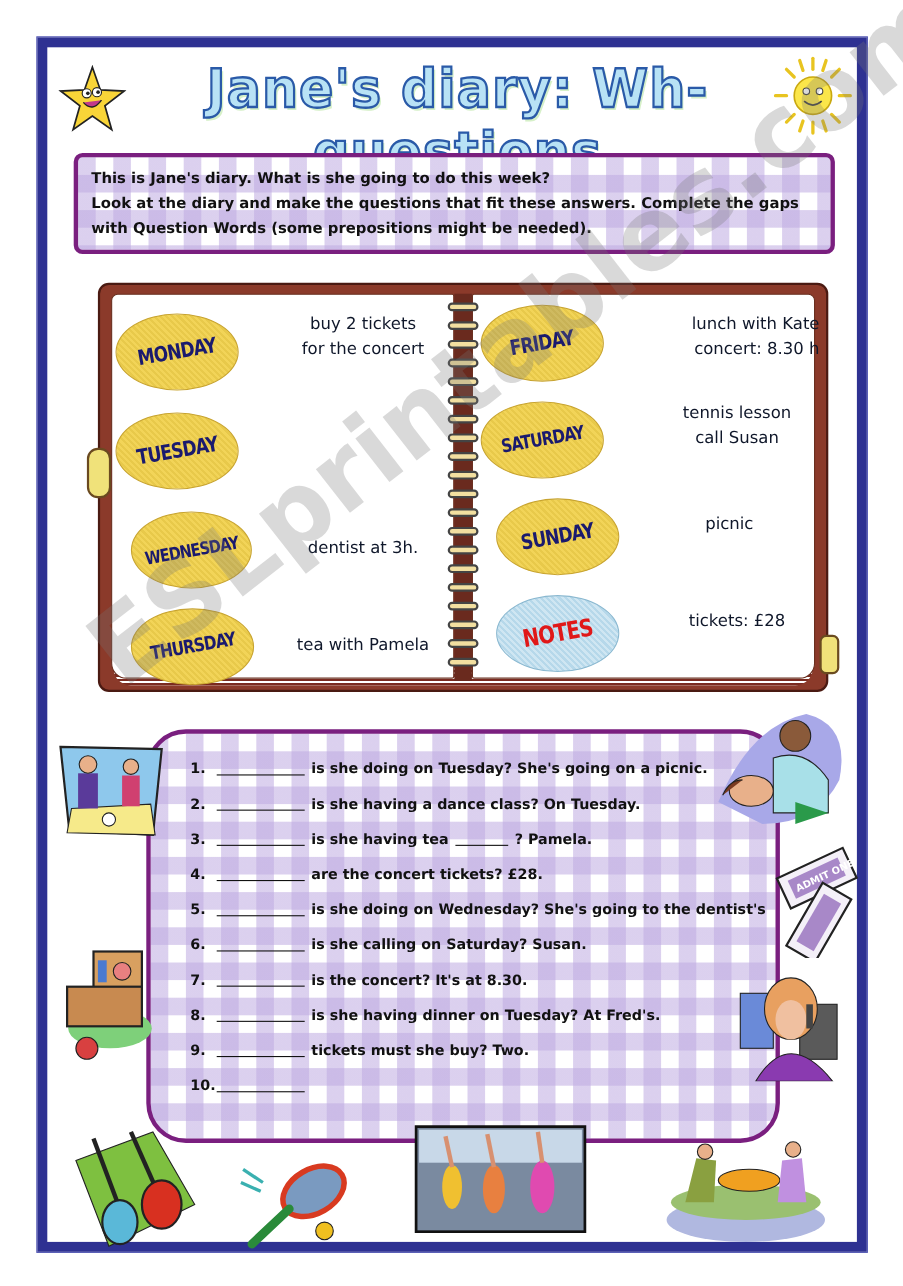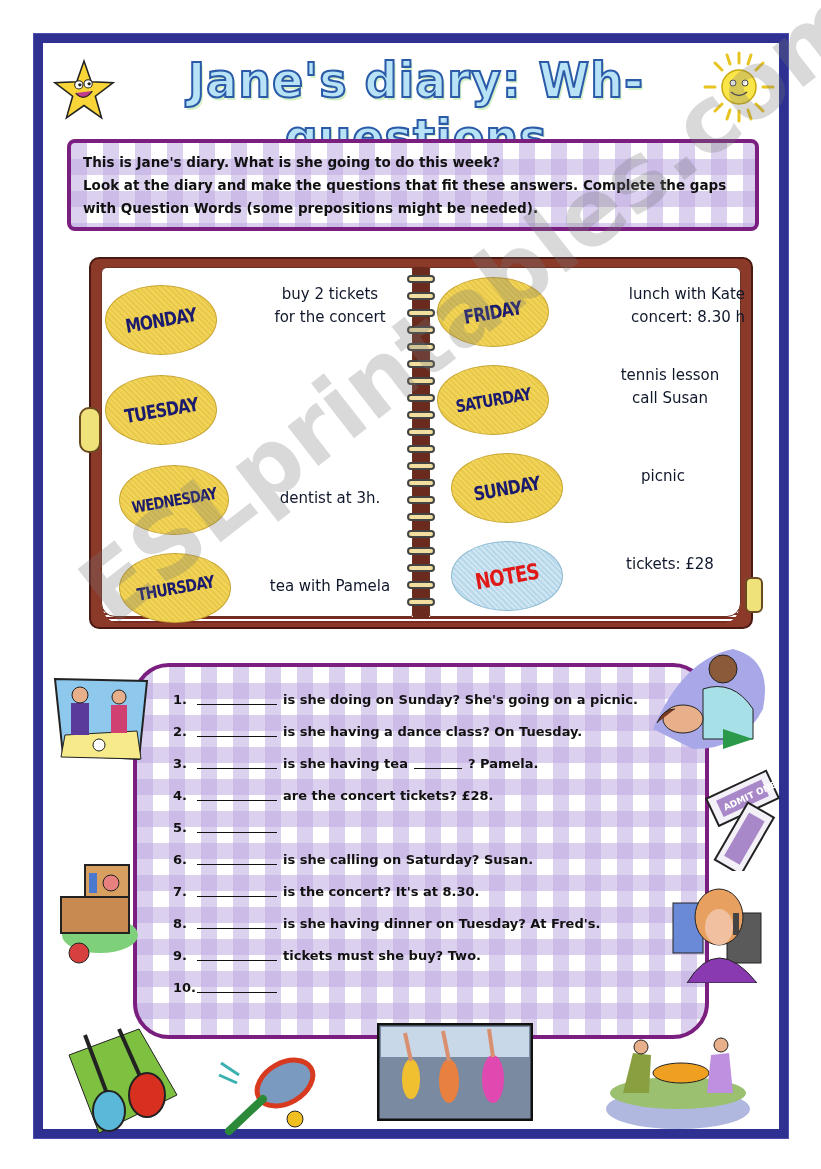--- a/index.html
+++ b/index.html
@@ -252,21 +252,21 @@
       </div>
     <div class="entry" style="left:512px; top:296px;">
       <div>tickets: £28</div>
     </div>
   </div>
 
   <div class="questions gingham">
     <div class="q-row">
       <span class="q-num">1.</span>
       <span class="q-blank"></span>
-      <span>is she doing on Sunday? She's going on a picnic.</span>
+      <span>is she doing on Tuesday? She's going on a picnic.</span>
     </div>
     <div class="q-row">
       <span class="q-num">2.</span>
       <span class="q-blank"></span>
       <span>is she having a dance class? On Tuesday.</span>
     </div>
     <div class="q-row">
       <span class="q-num">3.</span>
       <span class="q-blank"></span>
       <span>is she having tea</span>
@@ -274,20 +274,21 @@
       <span>? Pamela.</span>
     </div>
     <div class="q-row">
       <span class="q-num">4.</span>
       <span class="q-blank"></span>
       <span>are the concert tickets? £28.</span>
     </div>
     <div class="q-row">
       <span class="q-num">5.</span>
       <span class="q-blank"></span>
+      <span>is she doing on Wednesday? She's going to the dentist's</span>
     </div>
     <div class="q-row">
       <span class="q-num">6.</span>
       <span class="q-blank"></span>
       <span>is she calling on Saturday? Susan.</span>
     </div>
     <div class="q-row">
       <span class="q-num">7.</span>
       <span class="q-blank"></span>
       <span>is the concert? It's at 8.30.</span>

